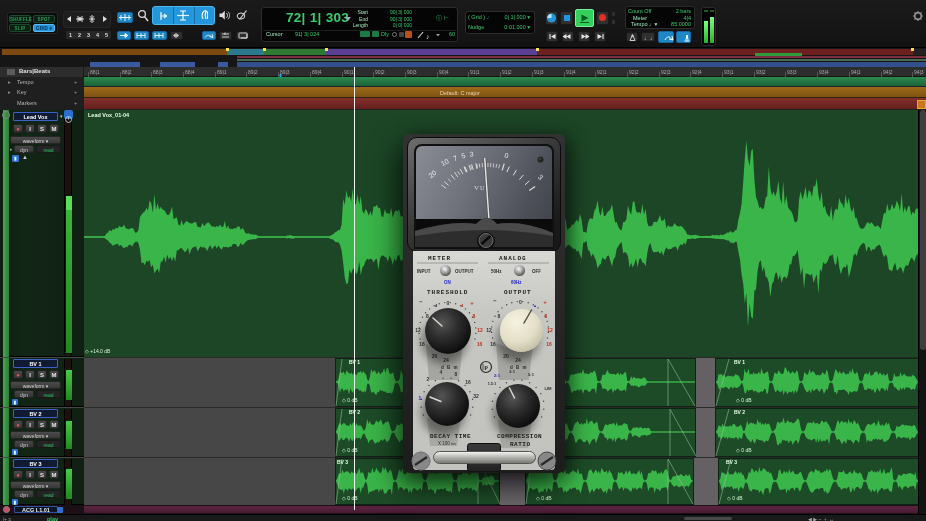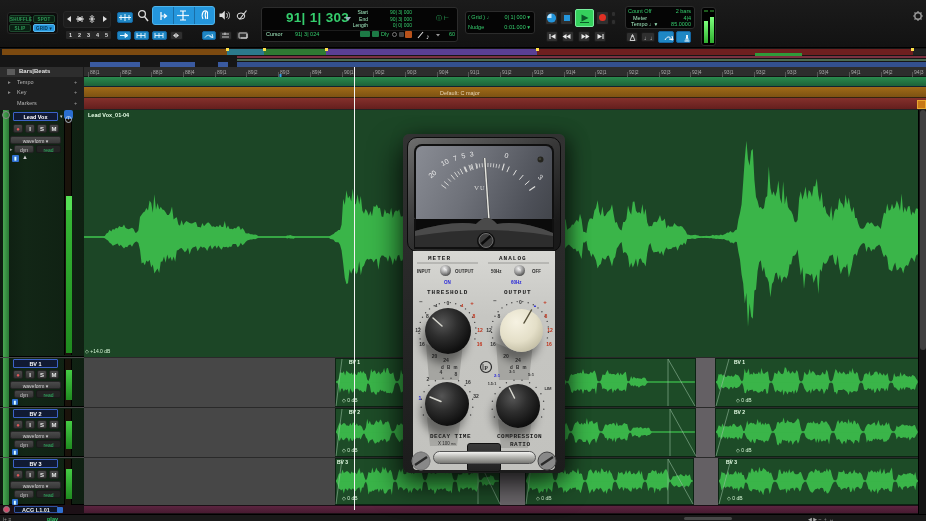--- a/index.html
+++ b/index.html
@@ -148,21 +148,21 @@
   <svg class="abs" style="left:218px;top:9px" width="12" height="13">
         <path d="M1.5 4.5 h2.5 l2.8 -2.7 v9 l-2.8 -2.7 h-2.5 z" fill="#ddd"></path>
         <path d="M8.5 4 c1.3 1.3 1.3 3.6 0 4.9 M10 2.7 c2.1 2.1 2.1 5.4 0 7.5" stroke="#ddd" stroke-width="0.9" fill="none"></path>
       </svg>
   <svg class="abs" style="left:236px;top:9px" width="12" height="13">
         <ellipse cx="5" cy="7" rx="3.8" ry="3" fill="none" stroke="#ddd" stroke-width="1"></ellipse>
         <line x1="3.5" y1="10.5" x2="10.5" y2="1.5" stroke="#ddd" stroke-width="1.2"></line>
       </svg>
 
   <div class="lcd" style="left:261px;top:7px;width:197px;height:35px"></div>
-  <div class="abs g" style="left:286px;top:10px;font-size:13.5px;font-weight:bold;letter-spacing:0.3px">91| 1| 303</div>
+  <div class="abs g" style="left:286px;top:10px;font-size:13.5px;font-weight:bold;letter-spacing:0.3px">72| 1| 303</div>
   <div class="abs" style="left:345px;top:17px;border-left:3.5px solid transparent;border-right:3.5px solid transparent;border-top:4px solid #9ab;"></div>
   <div class="abs gdim" style="left:352px;top:9px;font-size:5px;text-align:right;width:16px;line-height:6.5px">Start<br>End<br>Length</div>
   <div class="abs g" style="left:370px;top:9px;font-size:5px;text-align:right;width:42px;line-height:6.5px">90| 3| 000<br>90| 3| 000<br>0| 0| 000</div>
   <div class="abs g" style="left:436px;top:14px;font-size:6px">ⓘ ⊢</div>
   <div class="abs" style="left:263px;top:30px;width:193px;height:1px;background:#1c1c1c"></div>
   <div class="abs gdim" style="left:266px;top:31px;font-size:5.5px">Cursor</div>
   <div class="abs g" style="left:295px;top:31px;font-size:5.5px">91| 3| 024</div>
   <div class="abs" style="left:360px;top:31px;width:10px;height:6px;background:#1d7a46;border-radius:1px"></div>
   <div class="abs" style="left:372px;top:31px;width:7px;height:6px;background:#1d7a46;border-radius:1px"></div>
   <div class="abs g" style="left:381px;top:31px;font-size:5.5px">Dly</div>

